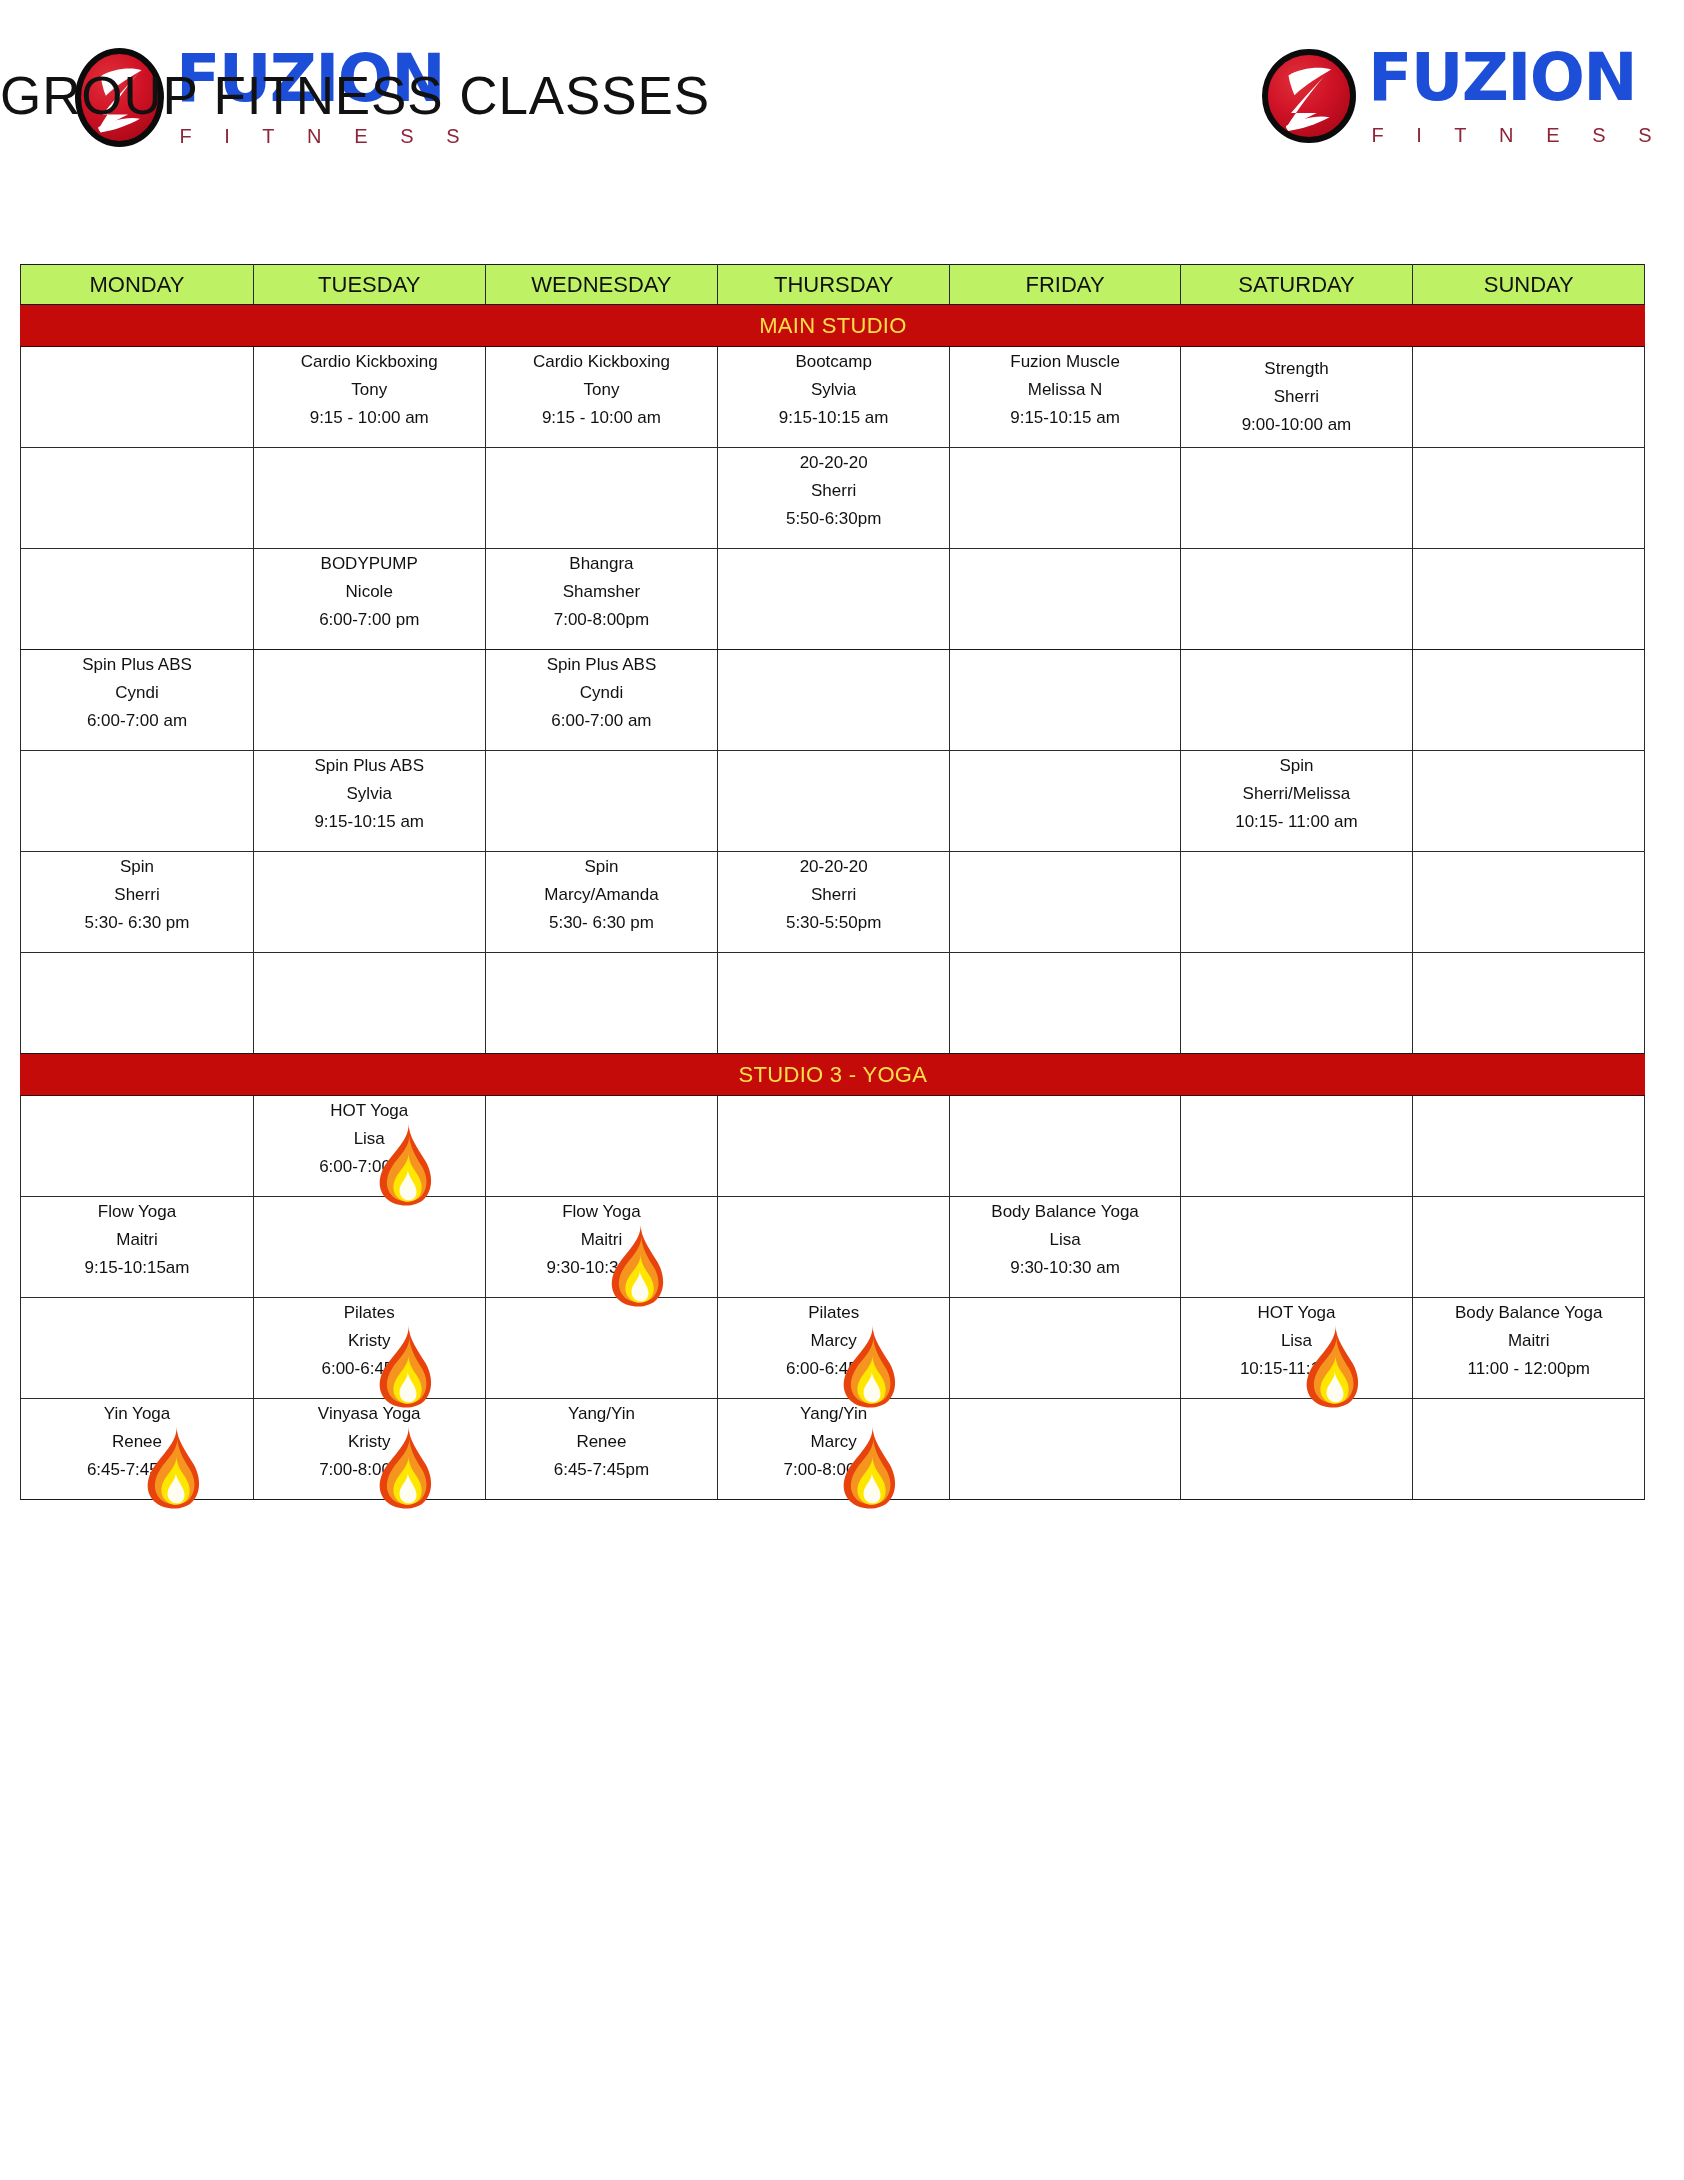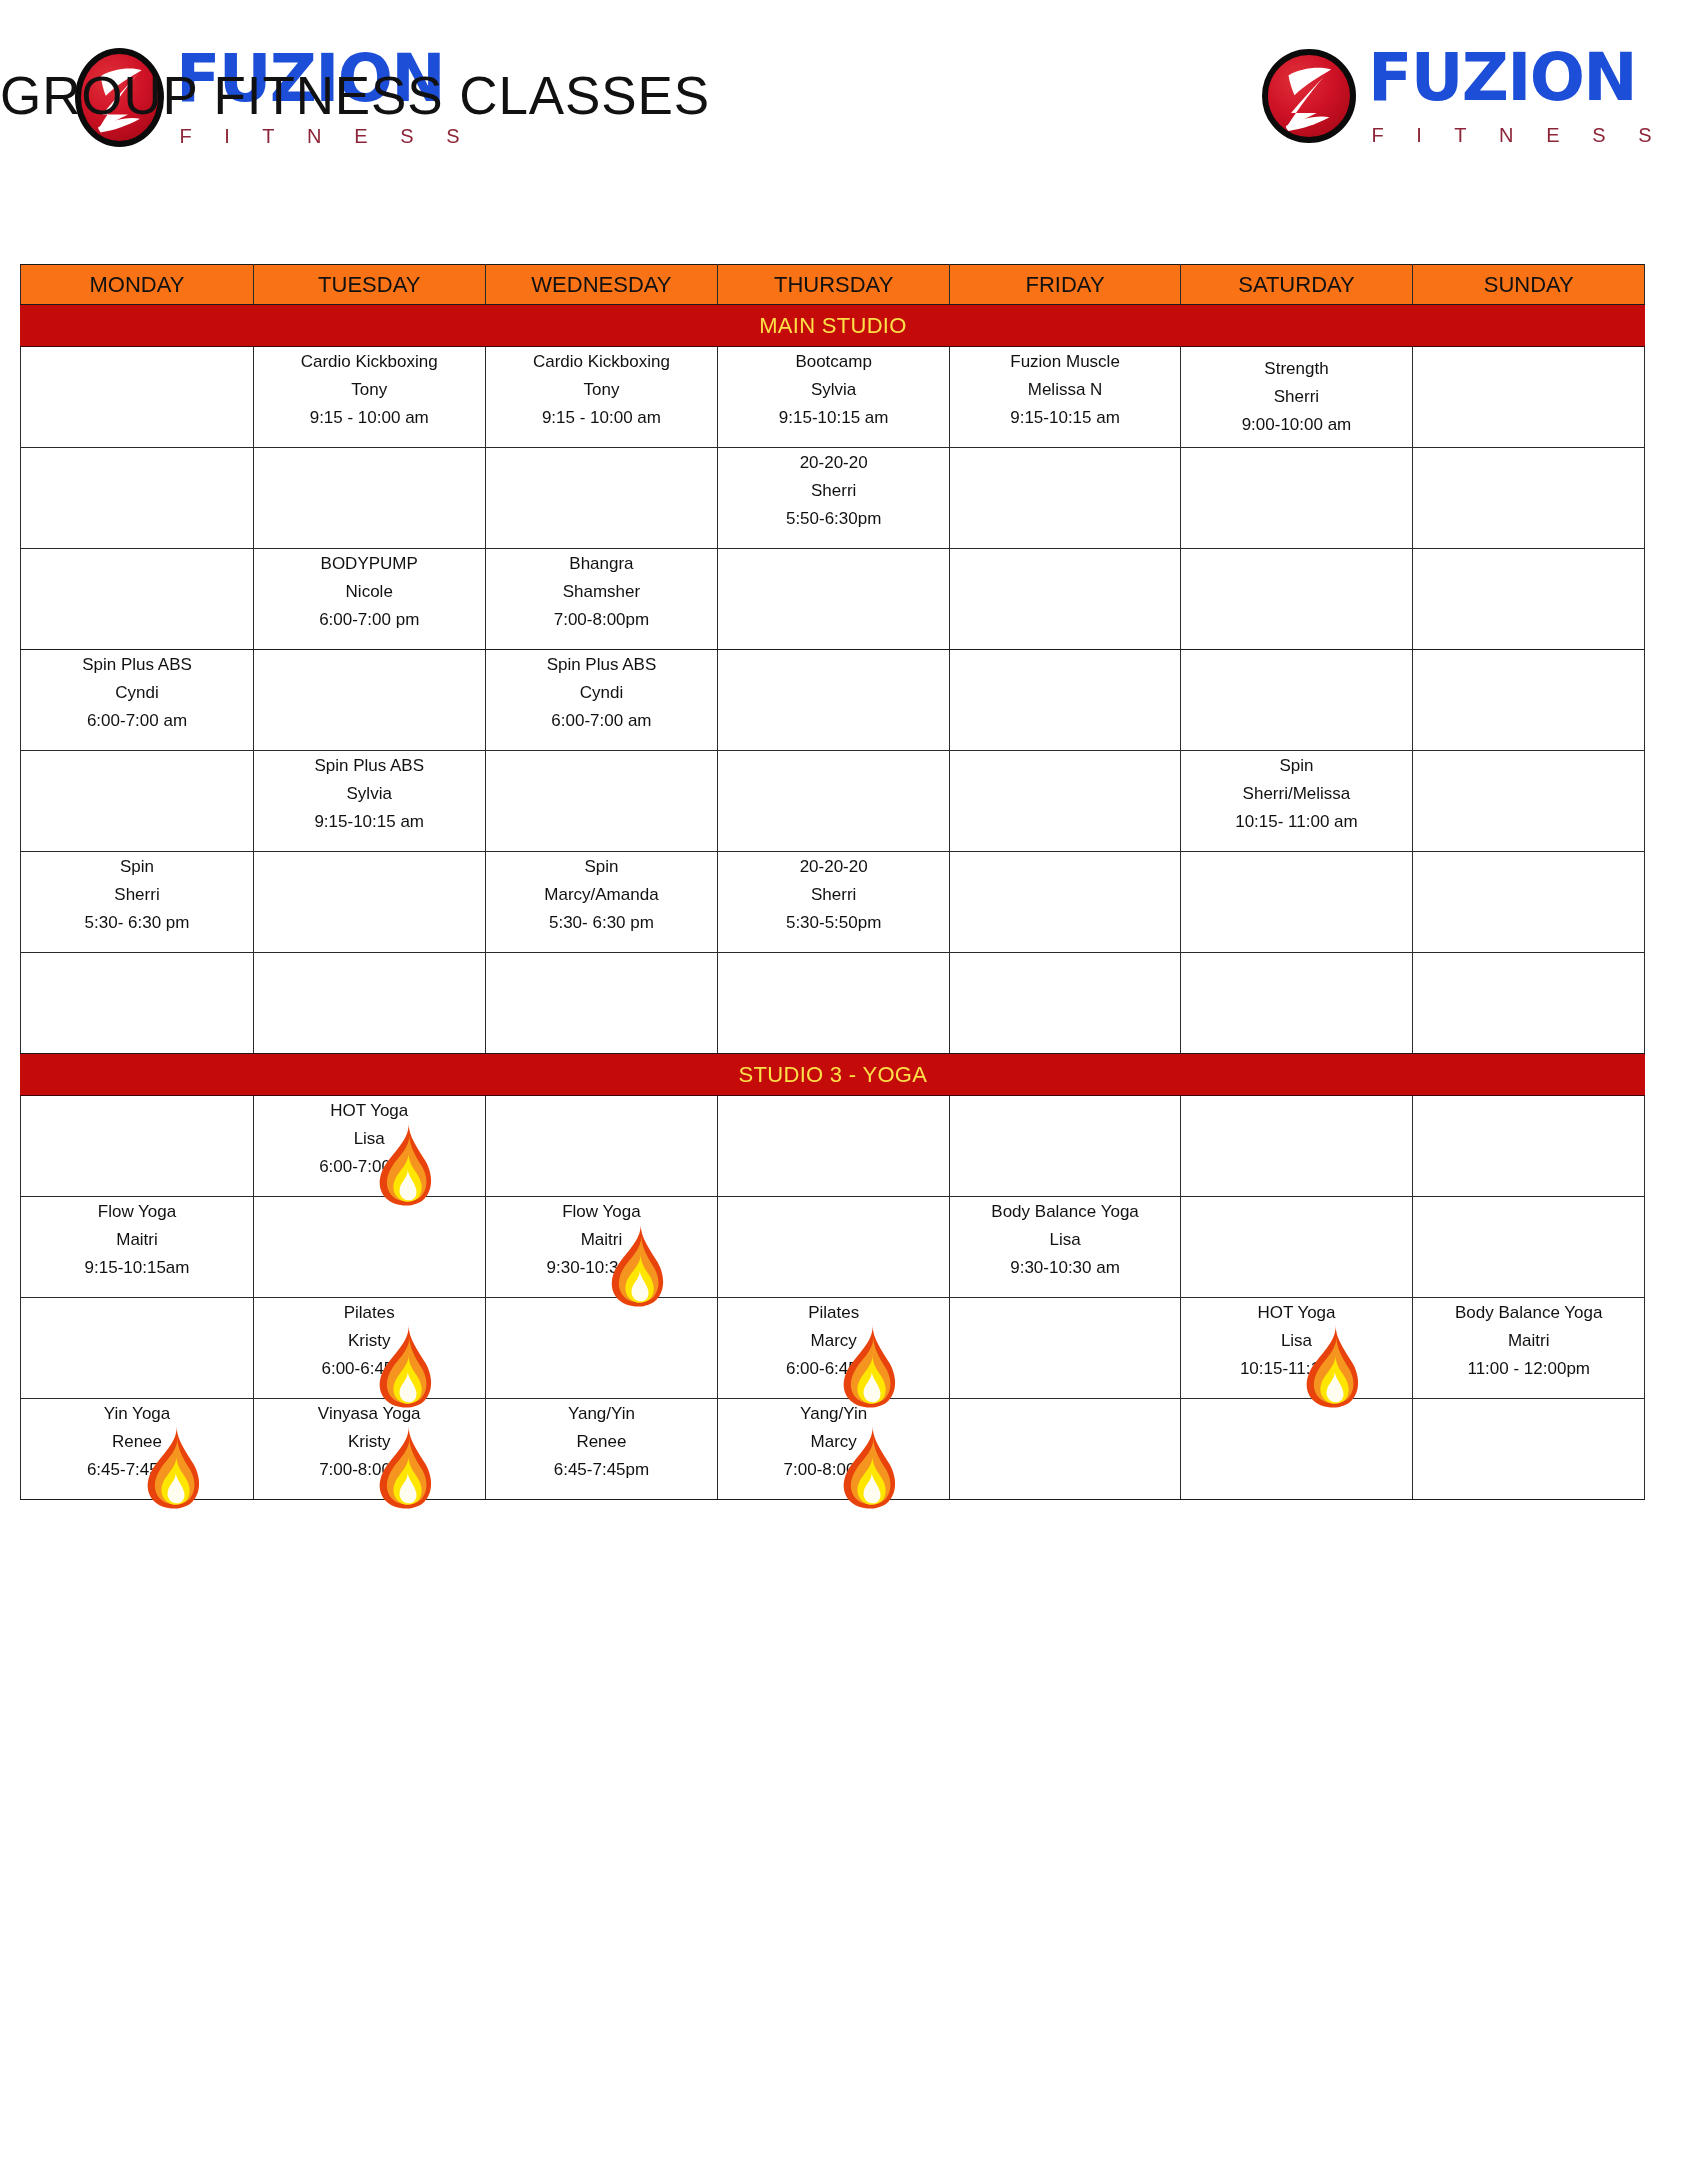--- a/index.html
+++ b/index.html
@@ -120,21 +120,21 @@
   table.schedule td,
   table.schedule th {
     border: 0.9px solid #2b2b2b;
     padding: 0;
     vertical-align: top;
     background: #ffffff;
   }
 
   
   tr.day-head th {
-    background: #f97316;
+    background: #bef264;
     height: 39px;
     font-weight: normal;
     font-size: 22px;
     text-align: center;
     vertical-align: middle;
     color: #111111;
     border-top: 1.7px solid #1a1a1a;
     border-bottom: 1.7px solid #1a1a1a;
   }
 

